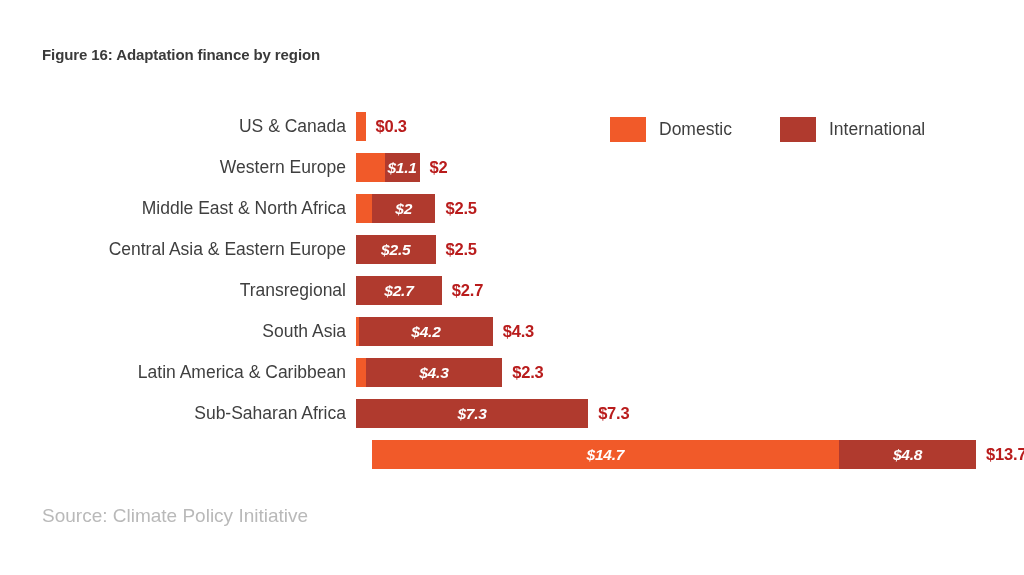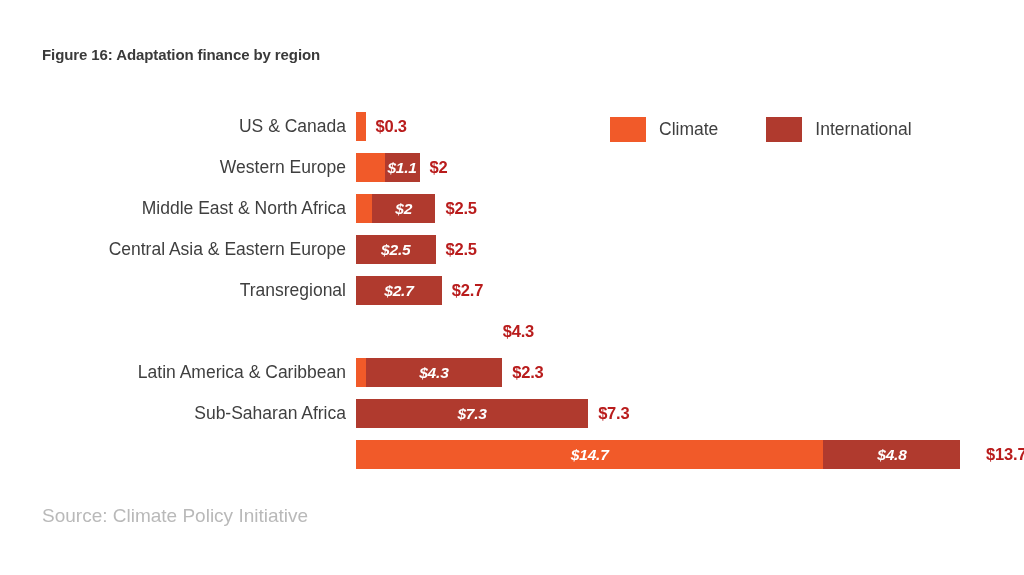--- a/index.html
+++ b/index.html
@@ -123,21 +123,21 @@
   }
 </style>
 </head>
 <body>
 
 <div id="chart-title">Figure 16: Adaptation finance by region</div>
 
 <div id="legend">
   <div class="legend-item">
     <span class="legend-swatch" style="background: rgb(241, 90, 41);"></span>
-    <span class="legend-label">Climate</span>
+    <span class="legend-label">Domestic</span>
   </div>
   <div class="legend-item">
     <span class="legend-swatch" style="background: rgb(176, 58, 46);"></span>
     <span class="legend-label">International</span>
   </div>
 </div>
 
 <div id="plot">
     <div class="bar-row">
       <div class="row-label">US &amp; Canada</div>
@@ -178,20 +178,27 @@
     <div class="bar-row">
       <div class="row-label">Transregional</div>
       <div class="bar-track" style="width: 85.86px;">
         <div class="seg" style="background: rgb(176, 58, 46); width: 85.86px;">
           <span class="seg-label">$2.7</span>
         </div>
       </div>
       <div class="total-label" style="left: 403.86px;">$2.7</div>
     </div>
     <div class="bar-row">
+      <div class="row-label">South Asia</div>
+      <div class="bar-track" style="width: 136.74px;">
+        <div class="seg" style="background: rgb(241, 90, 41); width: 3.18px;"></div>
+        <div class="seg" style="background: rgb(176, 58, 46); width: 133.56px;">
+          <span class="seg-label">$4.2</span>
+        </div>
+      </div>
       <div class="total-label" style="left: 454.74px;">$4.3</div>
     </div>
     <div class="bar-row">
       <div class="row-label">Latin America &amp; Caribbean</div>
       <div class="bar-track" style="width: 146.28px;">
         <div class="seg" style="background: rgb(241, 90, 41); width: 9.54px;"></div>
         <div class="seg" style="background: rgb(176, 58, 46); width: 136.74px;">
           <span class="seg-label">$4.3</span>
         </div>
       </div>
@@ -200,21 +207,21 @@
     <div class="bar-row">
       <div class="row-label">Sub-Saharan Africa</div>
       <div class="bar-track" style="width: 232.14px;">
         <div class="seg" style="background: rgb(176, 58, 46); width: 232.14px;">
           <span class="seg-label">$7.3</span>
         </div>
       </div>
       <div class="total-label" style="left: 550.14px;">$7.3</div>
     </div>
     <div class="bar-row">
-      <div class="bar-track" style="width: 620.1px;">
+      <div class="bar-track" style="width: 620.1px; justify-content: flex-end;">
         <div class="seg" style="background: rgb(241, 90, 41); width: 467.46px;">
           <span class="seg-label">$14.7</span>
         </div>
         <div class="seg" style="background: rgb(176, 58, 46); width: 137px;">
           <span class="seg-label">$4.8</span>
         </div>
       </div>
       <div class="total-label" style="left: 938.1px;">$13.7</div>
     </div>
   </div>

